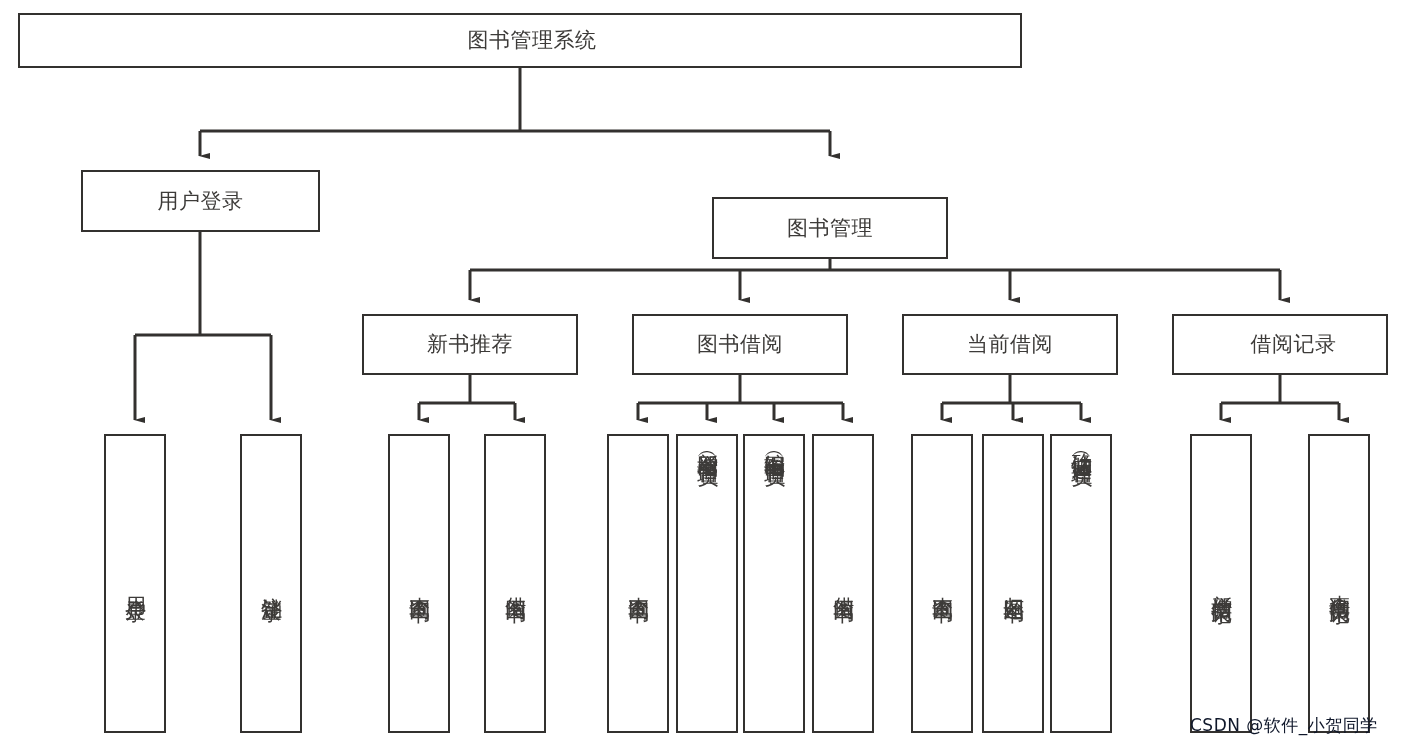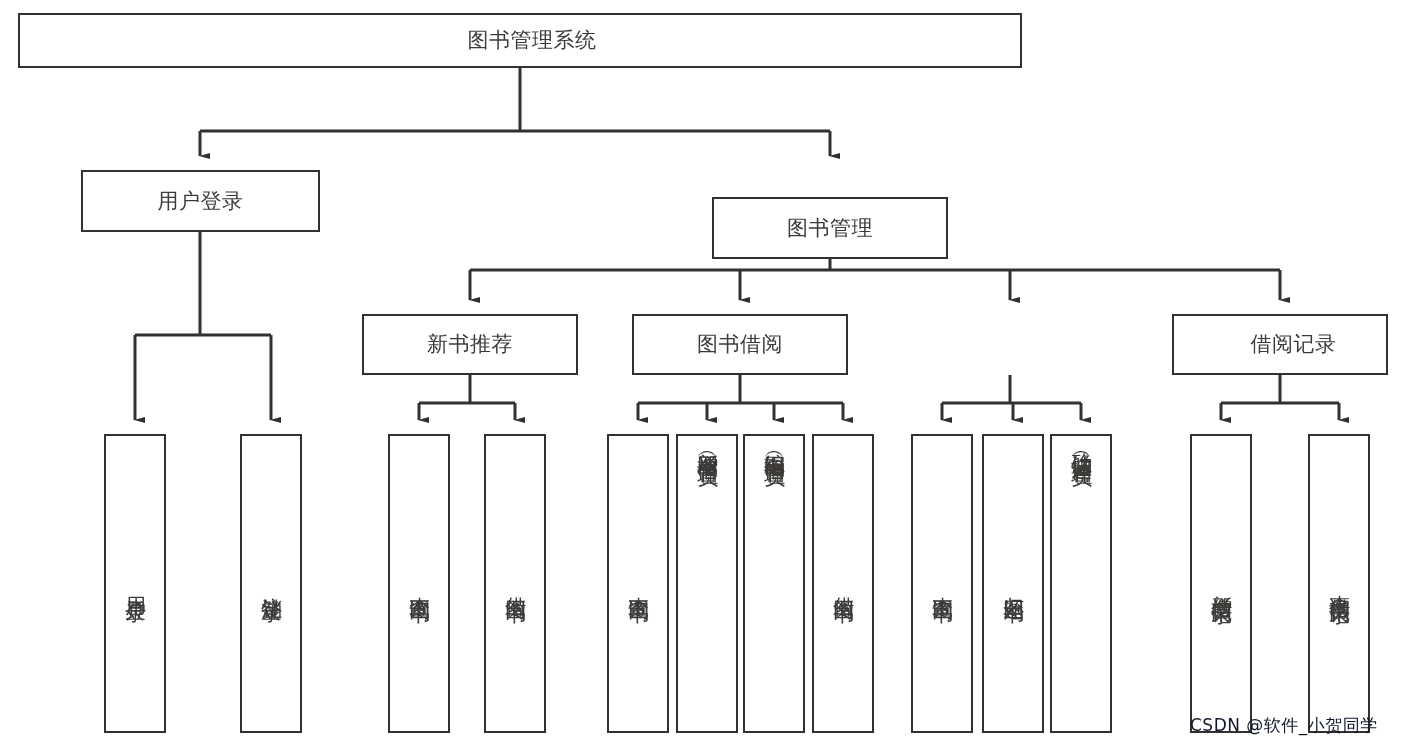--- a/index.html
+++ b/index.html
@@ -136,20 +136,23 @@
   <div class="node h" id="n-l1-1" style="left: 712px; top: 170px; width: 236px; height: 62px; margin-top: 27px;">
     <span class="lbl">图书管理</span>
   </div>
 
   <div class="node h" id="n-l2-0" style="left: 362px; top: 314px; width: 216px; height: 61px;">
     <span class="lbl">新书推荐</span>
   </div>
   <div class="node h" id="n-l2-1" style="left: 632px; top: 314px; width: 216px; height: 61px;">
     <span class="lbl">图书借阅</span>
   </div>
+  <div class="node h" id="n-l2-2" style="left: 902px; top: 314px; width: 216px; height: 61px;">
+    <span class="lbl">当前借阅</span>
+  </div>
   <div class="node h" id="n-l2-3" style="left: 1172px; top: 314px; width: 216px; height: 61px; padding-left: 27px;">
     <span class="lbl">借阅记录</span>
   </div>
 
   <div class="node v mid" id="n-lf-0" style="left: 104px; top: 434px; width: 62px; height: 299px;">
     <span class="lbl">用户登录</span>
   </div>
   <div class="node v mid" id="n-lf-1" style="left: 240px; top: 434px; width: 62px; height: 299px;">
     <span class="lbl">注销登录</span>
   </div>

